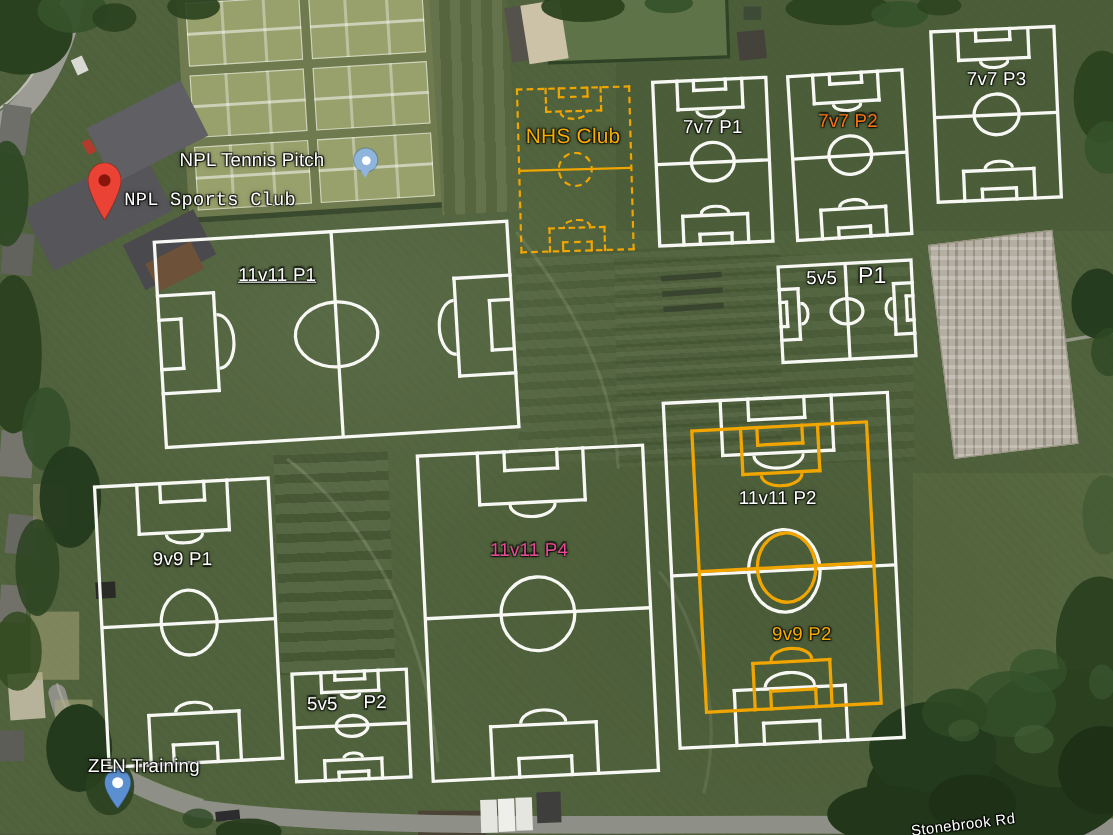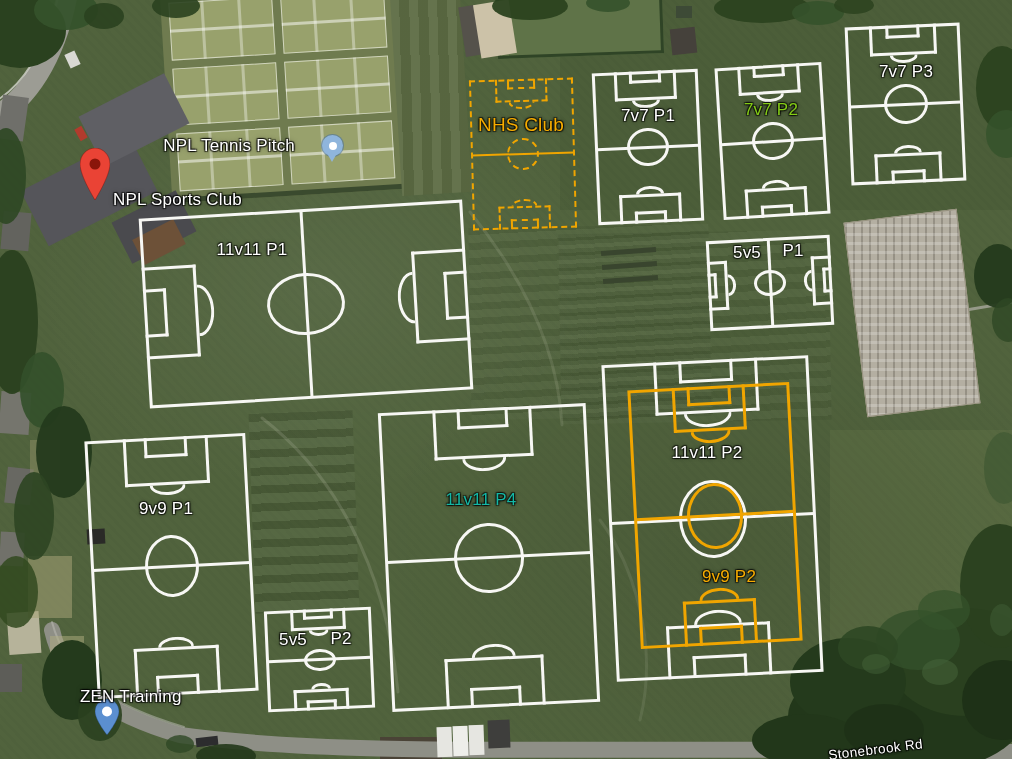--- a/index.html
+++ b/index.html
@@ -275,46 +275,46 @@
         <div style="position: absolute; left: 50%; top: 50%; width: 32px; height: 22px; margin: -11px 0px 0px -16px; border: 3px solid rgb(247, 247, 244); border-radius: 50%; box-sizing: border-box;"></div>
         <div style="position: absolute; box-sizing: border-box; left: 50%; transform: translateX(-50%); width: 55%; height: 21px; border-top: none; border-right: 3px solid rgb(247, 247, 244); border-bottom: 3px solid rgb(247, 247, 244); border-left: 3px solid rgb(247, 247, 244); border-image: initial; top: -3px;"></div>
         <div style="position: absolute; box-sizing: border-box; left: 50%; transform: translateX(-50%); width: 30%; height: 10px; border-top: none; border-right: 3px solid rgb(247, 247, 244); border-bottom: 3px solid rgb(247, 247, 244); border-left: 3px solid rgb(247, 247, 244); border-image: initial; top: -3px;"></div>
         <div style="position: absolute; box-sizing: border-box; left: 50%; transform: translateX(-50%); width: 20px; height: 12px; border: 3px solid rgb(247, 247, 244); border-radius: 50%; top: 12px; clip-path: inset(50% 0px 0px);"></div>
         <div style="position: absolute; box-sizing: border-box; left: 50%; transform: translateX(-50%); width: 55%; height: 21px; border-top: 3px solid rgb(247, 247, 244); border-right: 3px solid rgb(247, 247, 244); border-bottom: none; border-left: 3px solid rgb(247, 247, 244); border-image: initial; bottom: -3px;"></div>
         <div style="position: absolute; box-sizing: border-box; left: 50%; transform: translateX(-50%); width: 30%; height: 10px; border-top: 3px solid rgb(247, 247, 244); border-right: 3px solid rgb(247, 247, 244); border-bottom: none; border-left: 3px solid rgb(247, 247, 244); border-image: initial; bottom: -3px;"></div>
         <div style="position: absolute; box-sizing: border-box; left: 50%; transform: translateX(-50%); width: 20px; height: 12px; border: 3px solid rgb(247, 247, 244); border-radius: 50%; bottom: 12px; clip-path: inset(0px 0px 50%);"></div>
       </div>
     </div>
   <div id="pitch-label-layer">
-      <span class="pitch-label" style="left: 252px; top: 250px; color: rgb(255, 255, 255); font-size: 17px;">11v11 P1</span>
+      <span class="pitch-label" style="left: 252px; top: 250px; color: rgb(255, 255, 255); font-size: 17px; text-decoration: underline;">11v11 P1</span>
       <span class="pitch-label" style="left: 521px; top: 125px; color: rgb(247, 172, 0); font-size: 19px;">NHS Club</span>
       <span class="pitch-label" style="left: 648px; top: 116px; color: rgb(255, 255, 255); font-size: 17px;">7v7 P1</span>
-      <span class="pitch-label" style="left: 771px; top: 110px; color: #84cc16; font-size: 17px;">7v7 P2</span>
+      <span class="pitch-label" style="left: 771px; top: 110px; color: #f97316; font-size: 17px;">7v7 P2</span>
       <span class="pitch-label" style="left: 906px; top: 72px; color: rgb(255, 255, 255); font-size: 17px;">7v7 P3</span>
       <span class="pitch-label" style="left: 747px; top: 253px; color: rgb(255, 255, 255); font-size: 17px;">5v5</span>
-      <span class="pitch-label" style="left: 793px; top: 251px; color: rgb(255, 255, 255); font-size: 17px;">P1</span>
+      <span class="pitch-label" style="left: 793px; top: 251px; color: rgb(255, 255, 255); font-size: 21px;">P1</span>
       <span class="pitch-label" style="left: 707px; top: 453px; color: rgb(255, 255, 255); font-size: 17px;">11v11 P2</span>
       <span class="pitch-label" style="left: 729px; top: 577px; color: rgb(247, 172, 0); font-size: 17px;">9v9 P2</span>
       <span class="pitch-label" style="left: 166px; top: 509px; color: rgb(255, 255, 255); font-size: 17px;">9v9 P1</span>
-      <span class="pitch-label" style="left: 481px; top: 500px; color: #14b8a6; font-size: 17px;">11v11 P4</span>
+      <span class="pitch-label" style="left: 481px; top: 500px; color: #ec4899; font-size: 17px;">11v11 P4</span>
       <span class="pitch-label" style="left: 293px; top: 640px; color: rgb(255, 255, 255); font-size: 17px;">5v5</span>
       <span class="pitch-label" style="left: 341px; top: 639px; color: rgb(255, 255, 255); font-size: 17px;">P2</span>
     </div>
 
   <div class="marker" style="left:322px;top:135px;">
     <span class="poi-label" style="right:27px;top:1px;">NPL Tennis Pitch</span>
     <span class="poi-dot"></span>
   </div>
 
   <div class="marker" style="left:80px;top:148px;">
     <svg width="30" height="52" viewBox="0 0 30 52">
       <path d="M15,0 C7,0 0,7 0,16 C0,28 15,52 15,52 C15,52 30,28 30,16 C30,7 23,0 15,0 Z" fill="var(--marker-red)" stroke="rgba(120,20,10,.45)" stroke-width="1"></path>
       <circle cx="15" cy="16" r="5.5" fill="var(--marker-red-dot)"></circle>
     </svg>
-    <span class="poi-label" style="left:33px;top:42px;">NPL Sports Club</span>
+    <span class="poi-label" style="left:33px;top:25px;font-family:Liberation Mono, monospace;">NPL Sports Club</span>
   </div>
 
   <div class="marker" style="left:95px;top:699px;">
     <span class="poi-label" style="left:-15px;top:-12px;">ZEN Training</span>
     <svg width="24" height="36" viewBox="0 0 24 36">
       <path d="M12,0 C5.5,0 0,5.5 0,12.5 C0,21 12,36 12,36 C12,36 24,21 24,12.5 C24,5.5 18.5,0 12,0 Z" fill="var(--poi-pin-blue)" stroke="rgba(30,60,110,.35)" stroke-width="1"></path>
       <circle cx="12" cy="12.5" r="5" fill="#fff"></circle>
     </svg>
   </div>
 

